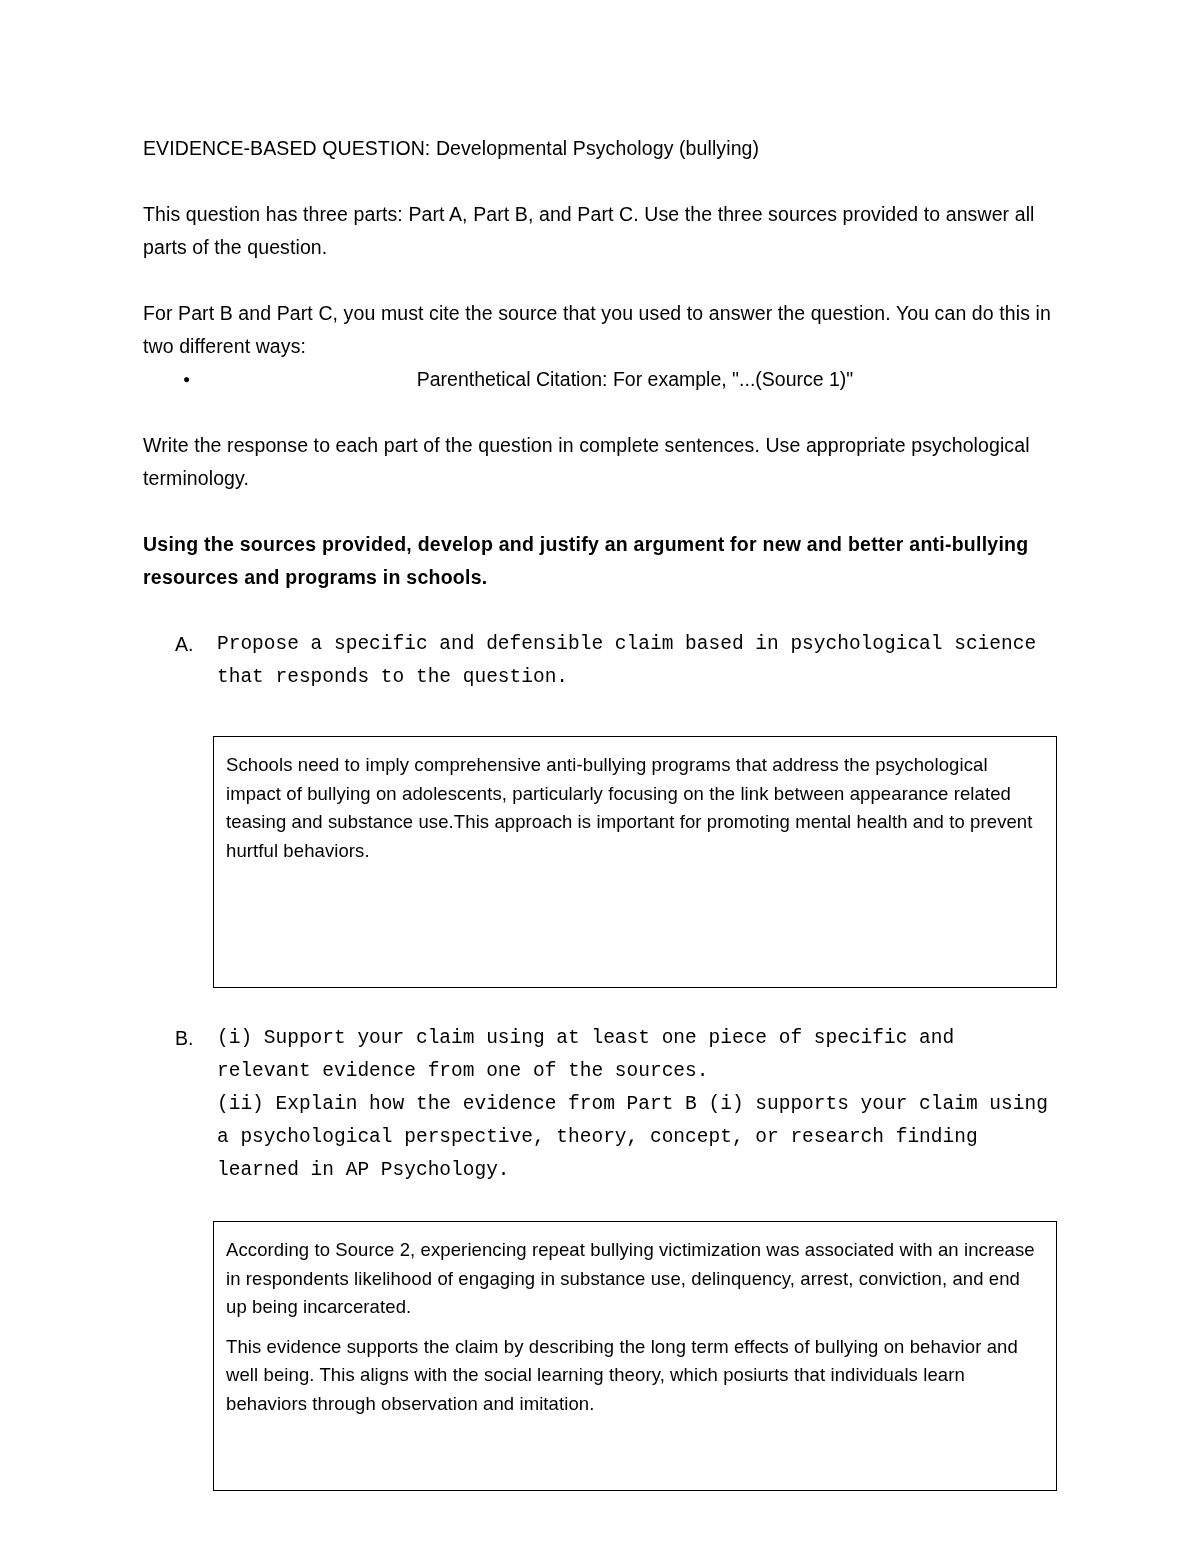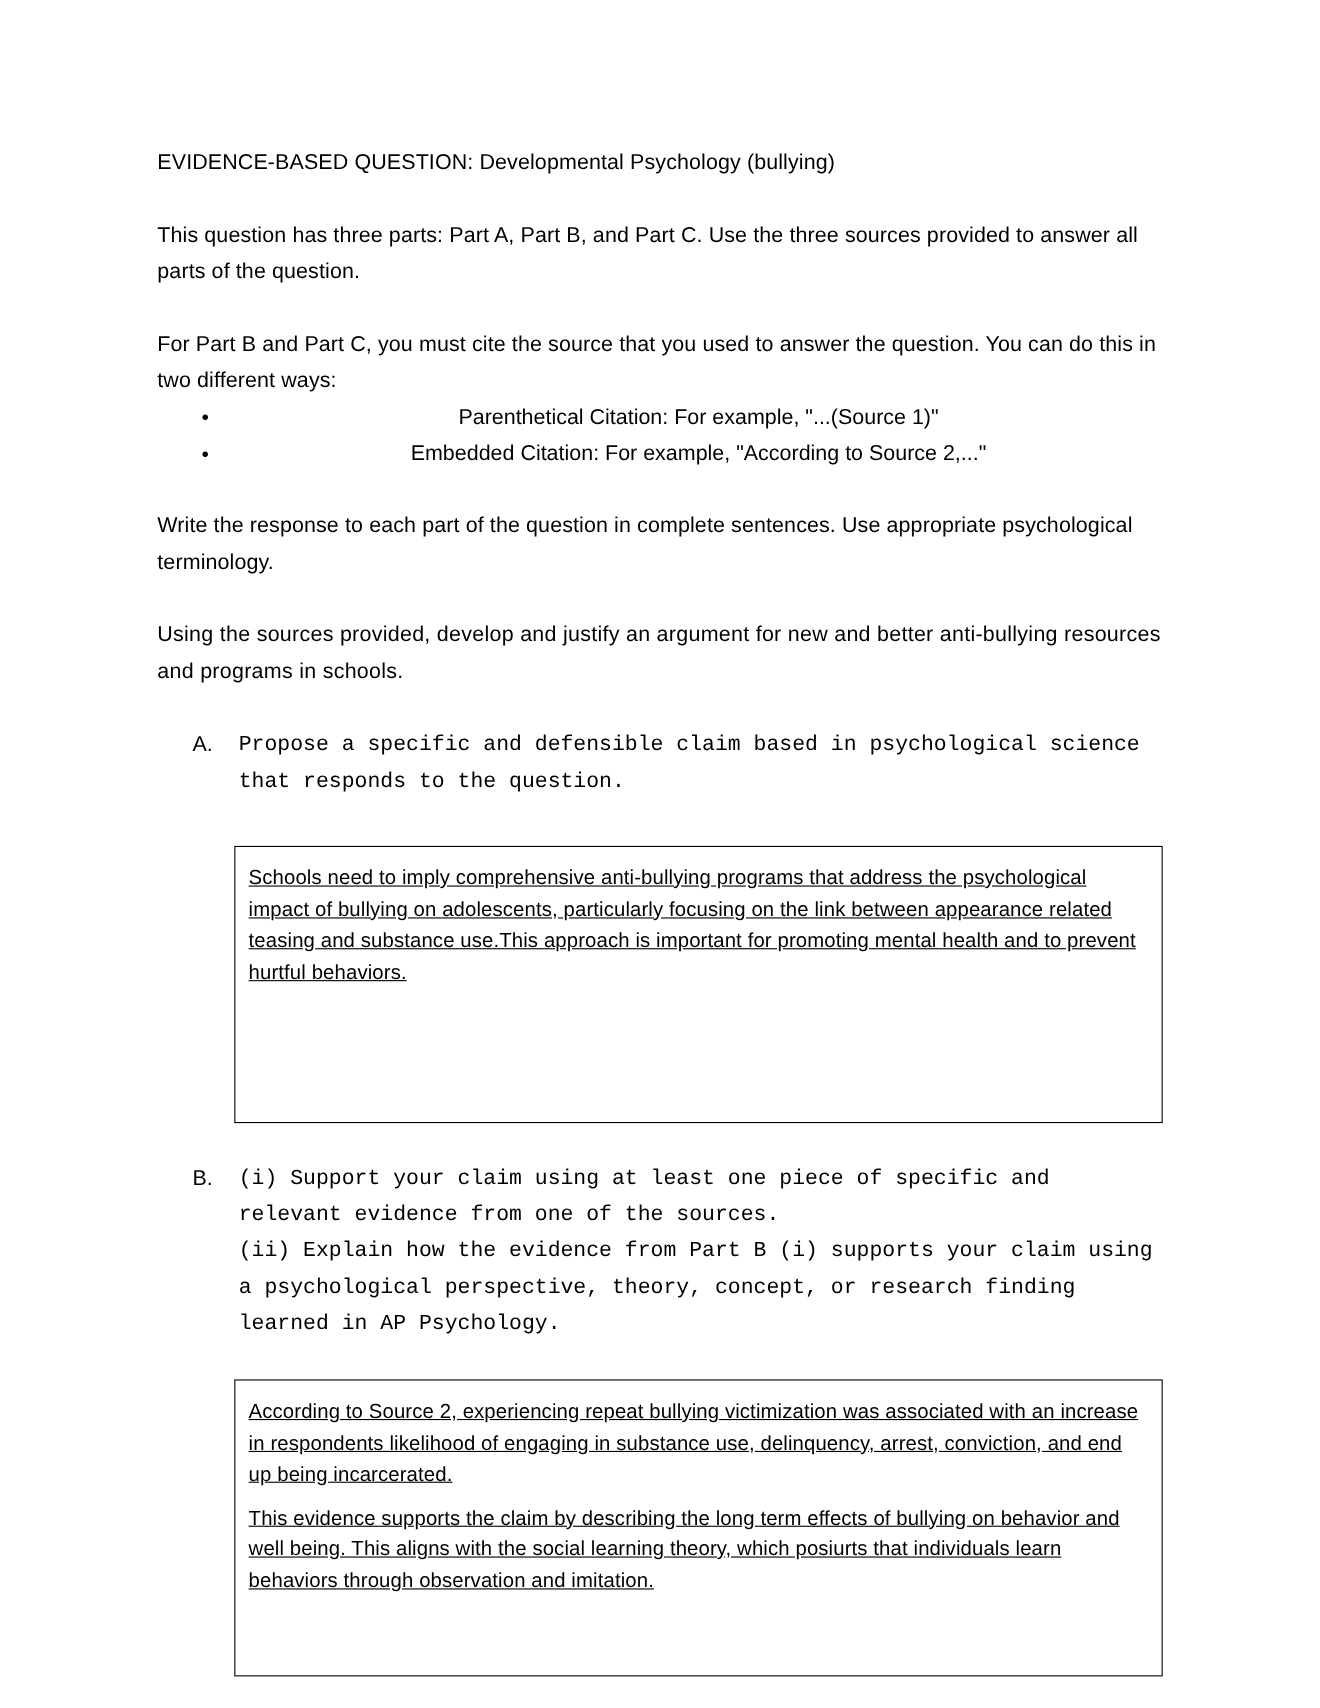--- a/index.html
+++ b/index.html
@@ -52,21 +52,21 @@
   }
   .bullets li::before {
     content: "\25CF";
     position: absolute;
     left: 40px;
     top: 0;
     font-size: 12px;
     line-height: 33px;
   }
   .bold-prompt {
-    font-weight: normal;
+    font-weight: bold;
     font-size: 19.5px;
     line-height: 33px;
     letter-spacing: 0.25px;
   }
   .item {
     display: flex;
     margin-left: 32px;
   }
   .item-letter {
     width: 42px;
@@ -83,21 +83,20 @@
   .answer-box {
     border: 1.6px solid #000000;
     box-sizing: border-box;
     margin-left: 70px;
     width: 844px;
     padding: 14px 14px 14px 12px;
   }
   .answer-box p {
     font-size: 18.5px;
     line-height: 28.5px;
-    text-decoration: underline;
   }
   .answer-box p + p {
     margin-top: 11px;
   }
   #boxA {
     height: 252px;
     margin-top: 42px;
   }
   #boxB {
     height: 270px;
@@ -116,21 +115,20 @@
     <div class="spacer-line"></div>
 
     <p class="para">This question has three parts:  Part A, Part B, and Part C.  Use the three sources provided to answer all parts of the question.</p>
 
     <div class="spacer-line"></div>
 
     <p class="para">For Part B and Part C, you must cite the source that you used to answer the question.  You can do this in two different ways:</p>
 
     <ul class="bullets">
       <li>Parenthetical Citation:  For example, "...(Source 1)"</li>
-      <li>Embedded Citation:  For example, "According to Source 2,..."</li>
     </ul>
 
     <div class="spacer-line"></div>
 
     <p class="para">Write the response to each part of the question in complete sentences.  Use appropriate psychological terminology.</p>
 
     <div class="spacer-line"></div>
 
     <p class="bold-prompt">Using the sources provided, develop and justify an argument for new and better anti-bullying resources and programs in schools.</p>
 

